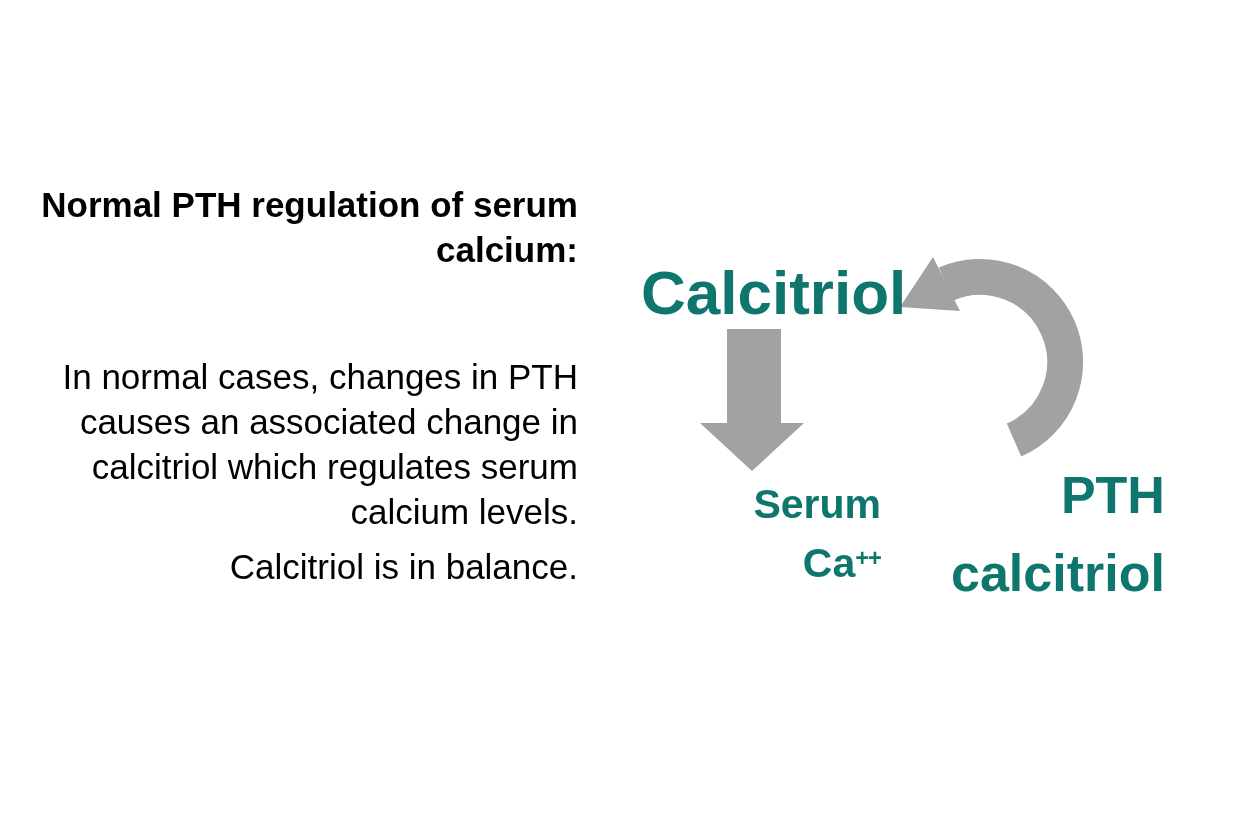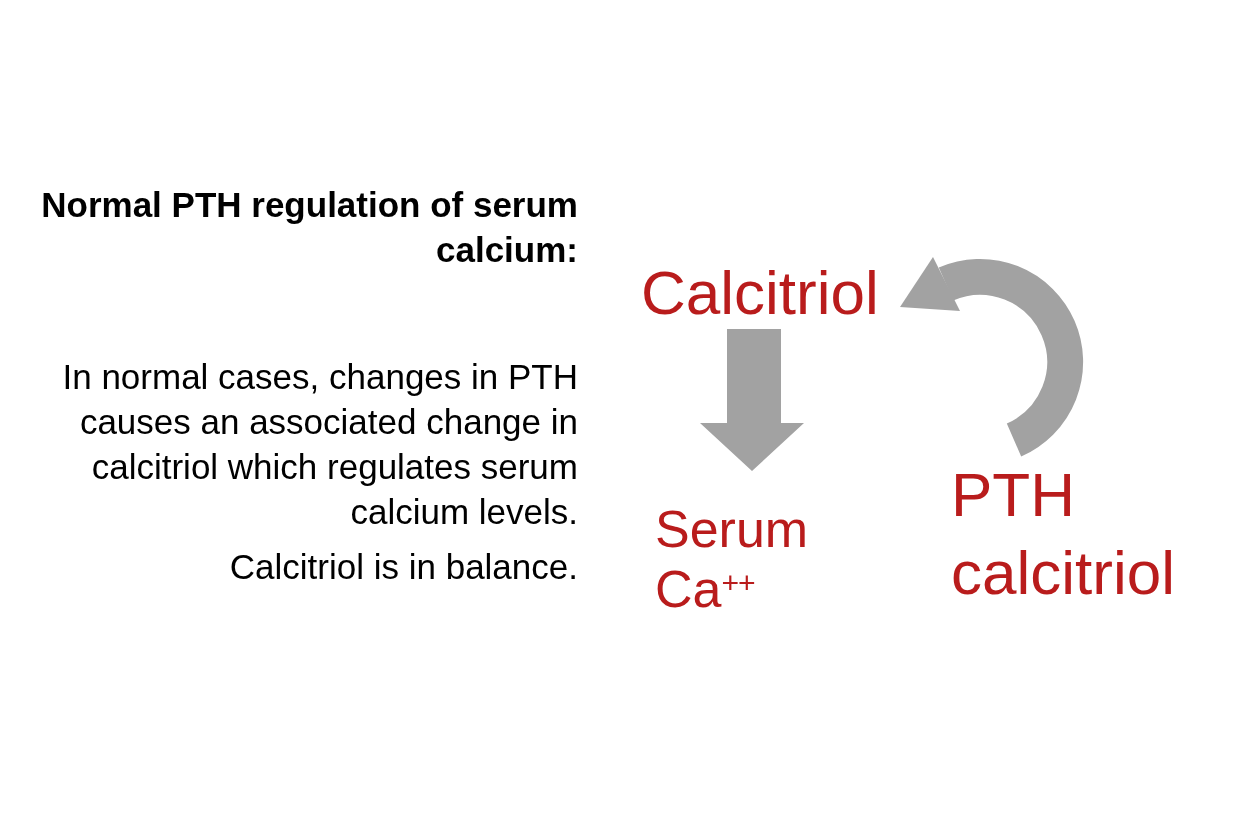--- a/index.html
+++ b/index.html
@@ -19,40 +19,41 @@
     width: 560px;
     text-align: right;
     font-size: 35px;
     line-height: 45px;
   }
   #slide-title { top: 182px; font-weight: bold; }
   #slide-paragraph { top: 317px; margin-top: 37px; }
   #slide-closing { top: 544px; }
 
   
-  .diagram-label { font-weight: normal; color: #b91c1c; }
+  .diagram-label { font-weight: bold; color: #0f766e; }
   #calcitriol-label {
     left: 641px; top: 262px;
     font-size: 62px; line-height: 62px;
     white-space: nowrap;
   }
   #serum-ca-label {
-    left: 655px; top: 502px; width: 226px;
-    text-align: left;
-    font-size: 52px; line-height: 54px;
+    left: 655px; top: 477px; width: 226px;
+    text-align: right;
+    font-size: 41px; line-height: 54px;
   }
   #serum-ca-label sup {
     font-size: 0.58em;
     vertical-align: 0.48em;
     letter-spacing: -1px;
   }
   #pth-label {
     left: 951px; top: 456px;
-    font-size: 62px; line-height: 78px;
+    font-size: 52px; line-height: 78px;
     white-space: nowrap;
+    text-align: right;
   }
 
   #diagram-arrows {
     position: absolute;
     left: 0; top: 0;
     width: 1250px; height: 833px;
     pointer-events: none;
   }
 </style>
 </head>

